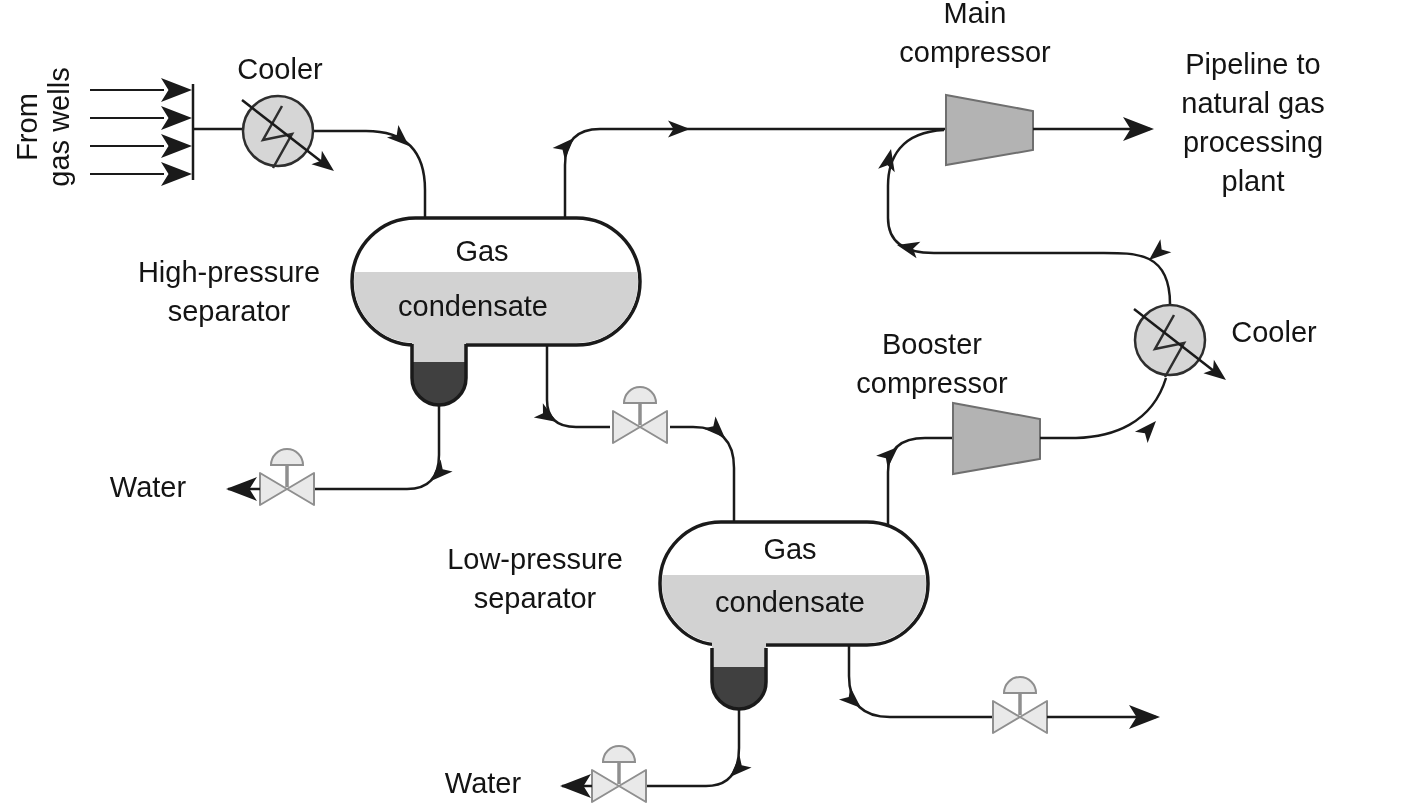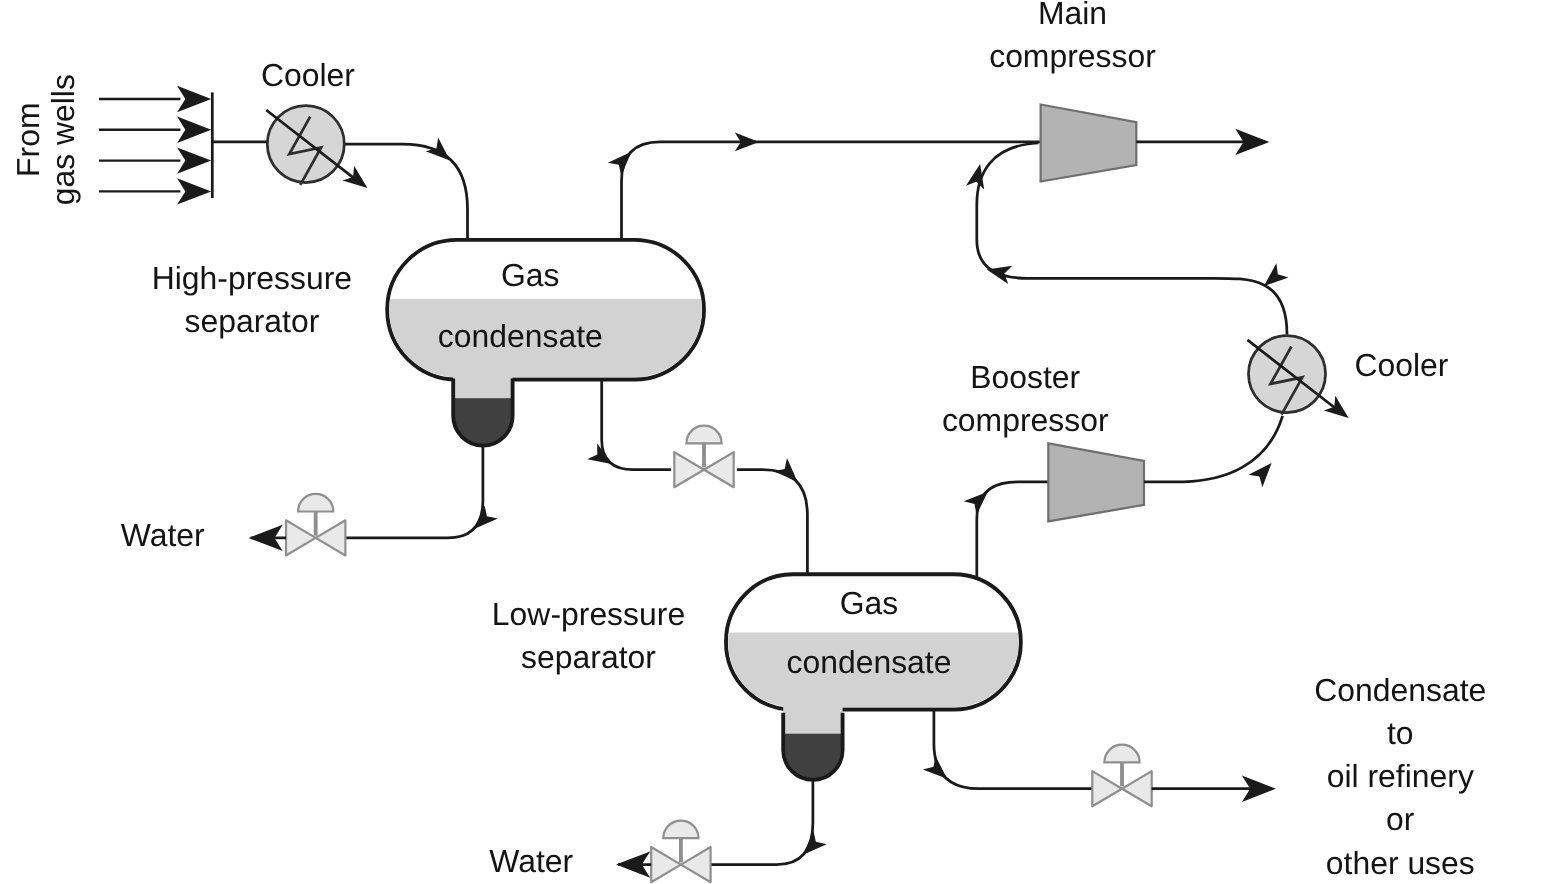--- a/index.html
+++ b/index.html
@@ -136,32 +136,32 @@
   <path class="pipe" d="M 849,645 V 676 Q 849,717 890,717 H 993"></path>
   <use href="#ah" class="ah" transform="translate(861,708) rotate(42)"></use>
   <use href="#valve-sym" transform="translate(1020,717)"></use>
   <line class="pipe" x1="1047" y1="717" x2="1156" y2="717"></line>
   <use href="#ahb" class="ah" transform="translate(1160,717)"></use>
 </svg>
 
 <div class="lbl rot" style="left:43px;top:127px;">From
 gas wells</div>
 <div class="lbl" style="left:280px;top:70px;">Cooler</div>
-<div class="lbl" style="left:229px;top:274px;text-align:center;">High-pressure
+<div class="lbl" style="left:229px;top:292px;text-align:center;">High-pressure
 separator</div>
 <div class="lbl" style="left:482px;top:252px;">Gas</div>
 <div class="lbl" style="left:473px;top:307px;">condensate</div>
 <div class="lbl" style="left:148px;top:488px;">Water</div>
 <div class="lbl" style="left:975px;top:33px;">Main
 compressor</div>
+<div class="lbl" style="left:1253px;top:123px;">Pipeline to
+natural gas
+processing plant</div>
 <div class="lbl" style="left:932px;top:364px;">Booster
 compressor</div>
 <div class="lbl" style="left:1274px;top:333px;">Cooler</div>
 <div class="lbl" style="left:535px;top:579px;">Low-pressure
 separator</div>
 <div class="lbl" style="left:790px;top:550px;">Gas</div>
 <div class="lbl" style="left:790px;top:603px;">condensate</div>
 <div class="lbl" style="left:483px;top:784px;">Water</div>
-<div class="lbl" style="left:1273px;top:707px;">Condensate to
-oil refinery or
-other uses</div>
 
 </div>
 
 </body></html>

